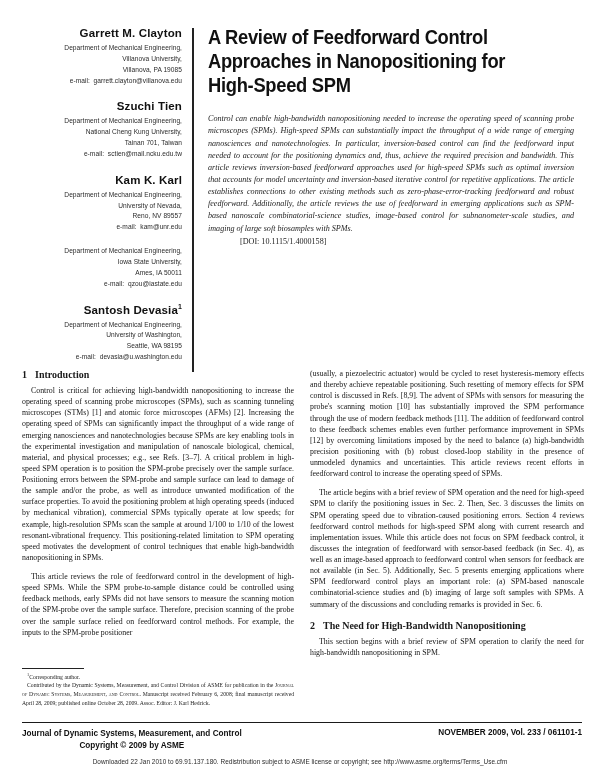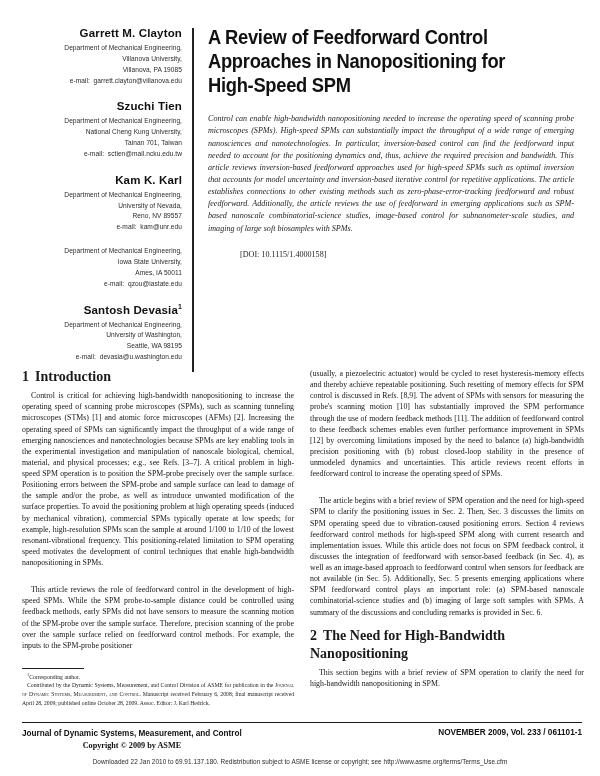--- a/index.html
+++ b/index.html
@@ -100,21 +100,21 @@
     text-align: justify;
     color: #1d1d1d;
     margin: 0;
   }
   .doi {
     font-family: "Liberation Serif", serif;
     font-style: normal;
     font-size: 8.1px;
     line-height: 1.5;
     display: block;
-    margin-top: 14px;
+    margin-top: 1px;
     padding-left: 32px;
   }
 
   
   .columns {
     position: absolute;
     top: 368px;
     left: 22px;
     right: 18px;
     display: flex;
@@ -124,42 +124,42 @@
     width: 272px;
     flex: 0 0 272px;
   }
   .col.right {
     width: 274px;
     flex: 0 0 274px;
   }
   h2.sec {
     font-family: "Liberation Serif", serif;
     font-weight: bold;
-    font-size: 14px;
+    font-size: 10px;
     margin: 0 0 4px 0;
     line-height: 1.3;
   }
   h2.sec .num {
     display: inline-block;
     width: 13px;
   }
   h2.sec.spaced {
     margin-top: 9px;
   }
   p.body {
     font-family: "Liberation Serif", serif;
     font-size: 7.85px;
     line-height: 1.42;
     text-align: justify;
     margin: 0;
     text-indent: 9px;
     color: #141414;
   }
   p.body + p.body {
-    margin-top: 16px;
+    margin-top: 8px;
   }
   p.body.run-on {
     text-indent: 9px;
   }
   .subsec-run {
     font-weight: bold;
   }
 
   
   .footnote {
@@ -215,21 +215,21 @@
     justify-content: space-between;
   }
   .footer-left {
     font-family: "Liberation Sans", sans-serif;
     font-weight: bold;
     font-size: 8.2px;
     line-height: 1.45;
     color: #111;
   }
   .footer-copy {
-    font-family: Liberation Serif, serif;
+    font-family: Liberation Sans, sans-serif;
     font-weight: bold;
     font-size: 8.2px;
     text-align: center;
     color: #111;
     line-height: 1.45;
   }
   .footer-right {
     font-family: "Liberation Sans", sans-serif;
     font-weight: bold;
     font-size: 8.2px;

